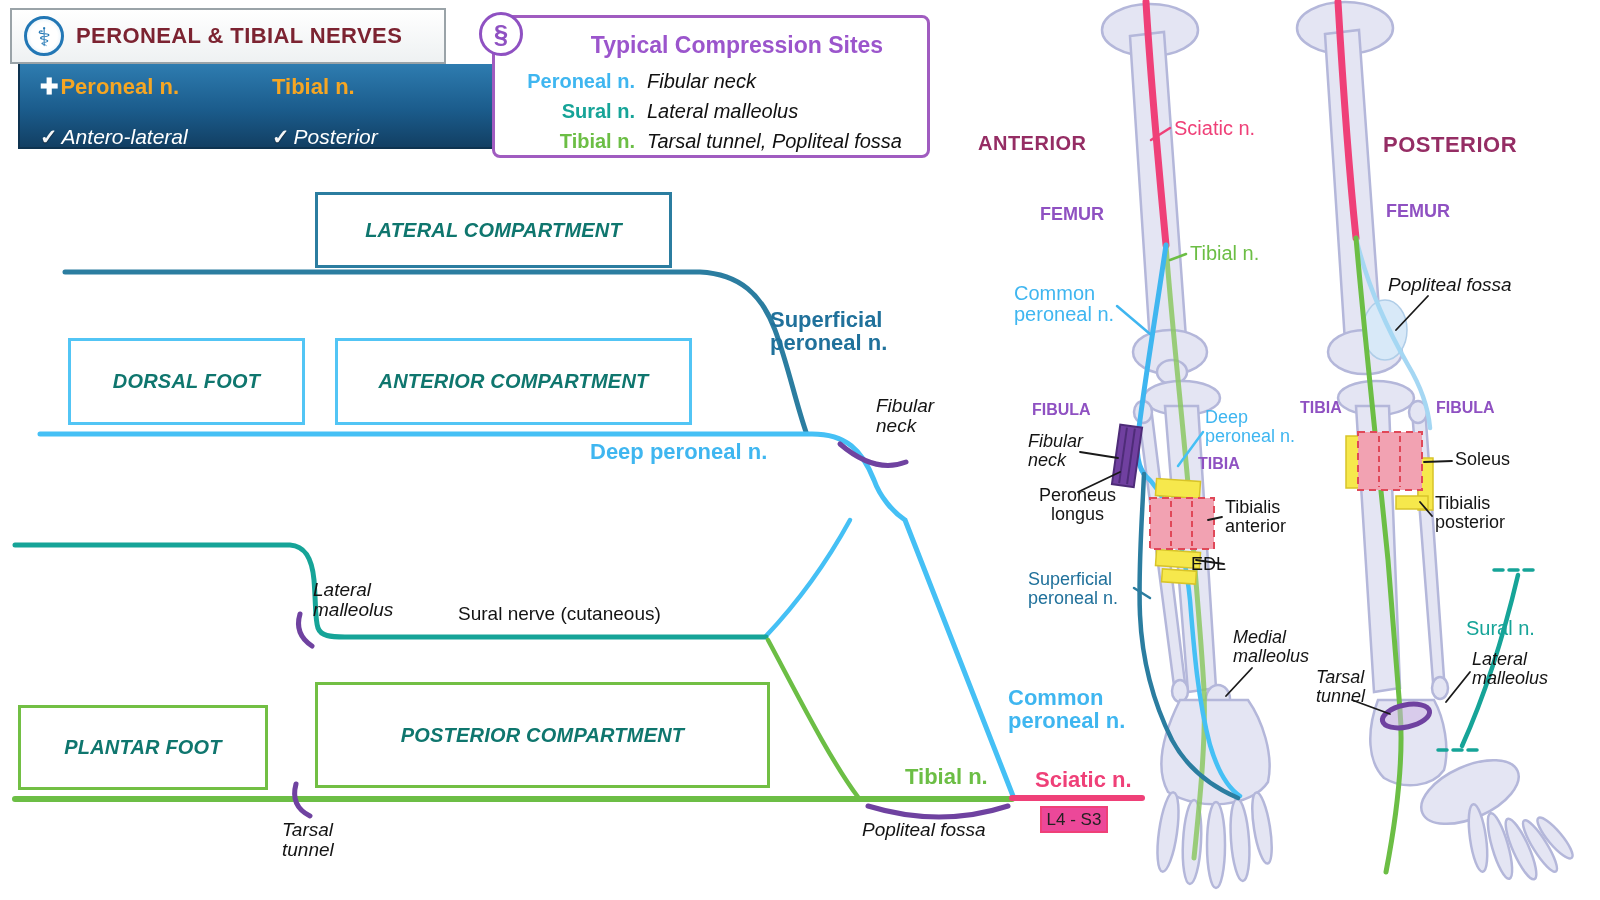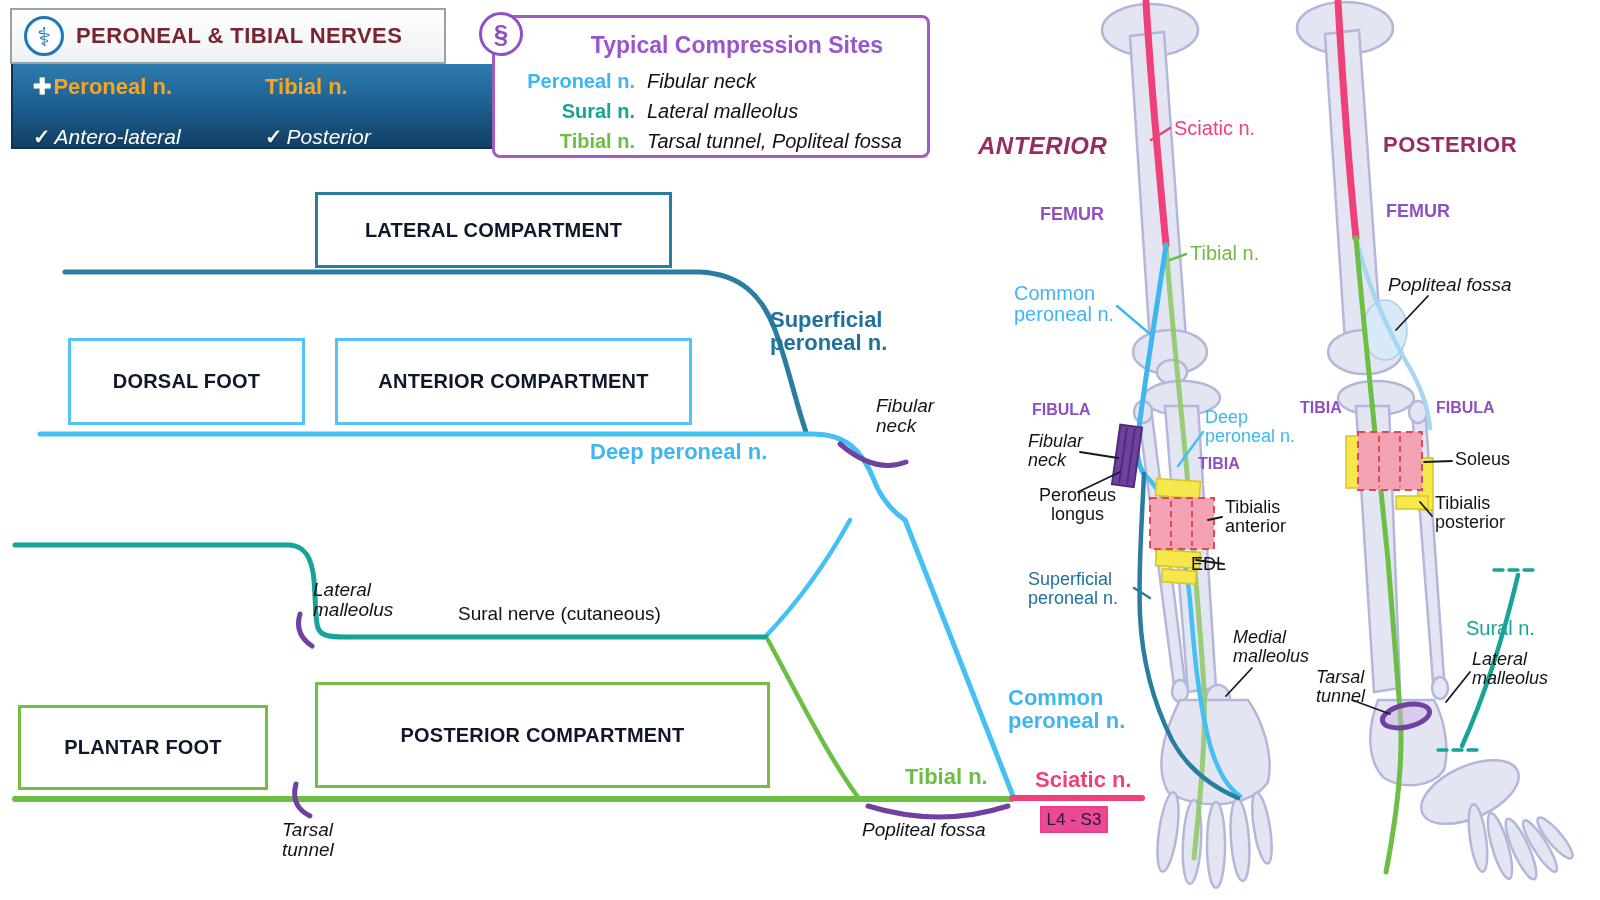--- a/index.html
+++ b/index.html
@@ -19,21 +19,21 @@
   .c-purple { color:#8F51C2; }
   .c-maroon { color:#952D64; }
 
   
   .header-card { position:absolute; left:10px; top:8px; width:436px; height:141px; }
   .header-top { position:absolute; left:0; top:0; width:436px; height:56px;
     background:linear-gradient(#ffffff,#eef1f2); border:2px solid #9aa3a8; display:flex; align-items:center; gap:12px; padding:0 12px; }
   .logo-circle { width:40px; height:40px; border-radius:50%; border:3px solid #2277b5;
     background:radial-gradient(#ffffff 55%, #cfe6f5); color:#2277b5; font-size:26px; line-height:36px; text-align:center; flex:0 0 auto; }
   .header-title { font-size:22px; font-weight:bold; color:#7C2331; letter-spacing:.4px; }
-  .header-bottom { position:absolute; left:1px; top:56px; width:499px; height:85px;
+  .header-bottom { position:absolute; left:8px; top:56px; width:499px; height:85px;
     background:linear-gradient(#2e7cb0 0%, #1b5c8c 55%, #123f63 100%); border:2px solid #0e3350; border-top:none; }
   .hcol { position:absolute; top:10px; }
   .hcol1 { left:20px; } .hcol2 { left:252px; }
   .hname { font-size:22px; font-weight:bold; color:#F6A623; }
   .plus { color:#ffffff; font-size:22px; margin-right:2px; }
   .hval { margin-top:25px; font-size:21px; font-style:italic; color:#ffffff; }
   .check { font-style:normal; font-weight:bold; color:#f5f7f8; text-shadow:0 1px 1px #123; margin-right:4px; }
 
   
   .comp-card { position:absolute; left:492px; top:15px; width:438px; height:143px;
@@ -41,21 +41,21 @@
   .comp-icon { position:absolute; left:-16px; top:-6px; width:44px; height:44px; border-radius:50%;
     background:#fff; border:3px solid #8F51C2; color:#8F51C2; font-size:26px; font-weight:bold; text-align:center; line-height:38px; }
   .comp-title { position:absolute; left:62px; top:14px; width:360px; text-align:center;
     font-size:23px; font-weight:bold; color:#9B55CC; }
   .comp-row { position:absolute; left:0; width:100%; height:26px; }
   .comp-nerve { position:absolute; left:0; width:140px; text-align:right; font-size:20px; font-weight:bold; }
   .comp-site  { position:absolute; left:152px; font-size:20px; font-style:italic; color:#111; }
 
   
   .comp-box { position:absolute; background:#fff; display:flex; align-items:center; justify-content:center;
-    font-size:20px; font-weight:bold; color:#0f172a; letter-spacing:.2px; text-align:center; }
+    font-size:20px; font-weight:bold; color:#0f766e; letter-spacing:.2px; text-align:center;font-style:italic; }
   .bx-dkteal { border:3px solid #2B7DA0; }
   .bx-blue   { border:3px solid #52C5F5;margin-left:20px; }
   .bx-green  { border:3px solid #72BF44; }
 
   .roots-badge { position:absolute; left:1040px; top:806px; width:68px; height:27px;
     background:#ec4899; border:2px solid #EF4078; color:#222; font-size:17px;
     display:flex; align-items:center; justify-content:center; }
 </style>
 </head>
 <body>
@@ -226,21 +226,21 @@
   <div class="lbl it" style="left:876px; top:396px; width:72px; font-size:19px;">Fibular neck</div>
   <div class="lbl" style="left:458px; top:604px; font-size:19px;">Sural nerve (cutaneous)</div>
   <div class="lbl it" style="left:313px; top:580px; width:92px; font-size:19px;">Lateral malleolus</div>
   <div class="lbl b c-green" style="left:905px; top:765px; font-size:22px;">Tibial n.</div>
   <div class="lbl b c-blue" style="left:1008px; top:686px; width:135px; font-size:22px;">Common peroneal n.</div>
   <div class="lbl b c-pink" style="left:1035px; top:768px; font-size:22px;">Sciatic n.</div>
   <div class="roots-badge">L4 - S3</div>
   <div class="lbl it" style="left:862px; top:820px; font-size:19px;">Popliteal fossa</div>
   <div class="lbl it" style="left:282px; top:820px; width:72px; font-size:19px;">Tarsal tunnel</div>
 
-  <div class="lbl b c-maroon" style="left:978px; top:133px; font-size:24px; letter-spacing:.5px;font-style:italic;">ANTERIOR</div>
+  <div class="lbl b c-maroon" style="left:978px; top:133px; font-size:20px; letter-spacing:.5px;">ANTERIOR</div>
   <div class="lbl b c-purple" style="left:1040px; top:205px; font-size:18px;">FEMUR</div>
   <div class="lbl c-pink" style="left:1174px; top:118px; font-size:20px;">Sciatic n.</div>
   <div class="lbl c-green" style="left:1190px; top:243px; font-size:20px;">Tibial n.</div>
   <div class="lbl c-blue" style="left:1014px; top:283px; width:115px; font-size:20px;">Common peroneal n.</div>
   <div class="lbl b c-purple" style="left:1032px; top:402px; font-size:16px;">FIBULA</div>
   <div class="lbl it" style="left:1028px; top:432px; width:70px; font-size:18px;">Fibular neck</div>
   <div class="lbl c-blue" style="left:1205px; top:408px; width:110px; font-size:18px;">Deep peroneal n.</div>
   <div class="lbl b c-purple" style="left:1198px; top:456px; font-size:16px;">TIBIA</div>
   <div class="lbl" style="left:1030px; top:486px; width:95px; font-size:18px;text-align:center;">Peroneus longus</div>
   <div class="lbl" style="left:1225px; top:498px; width:80px; font-size:18px;">Tibialis anterior</div>

